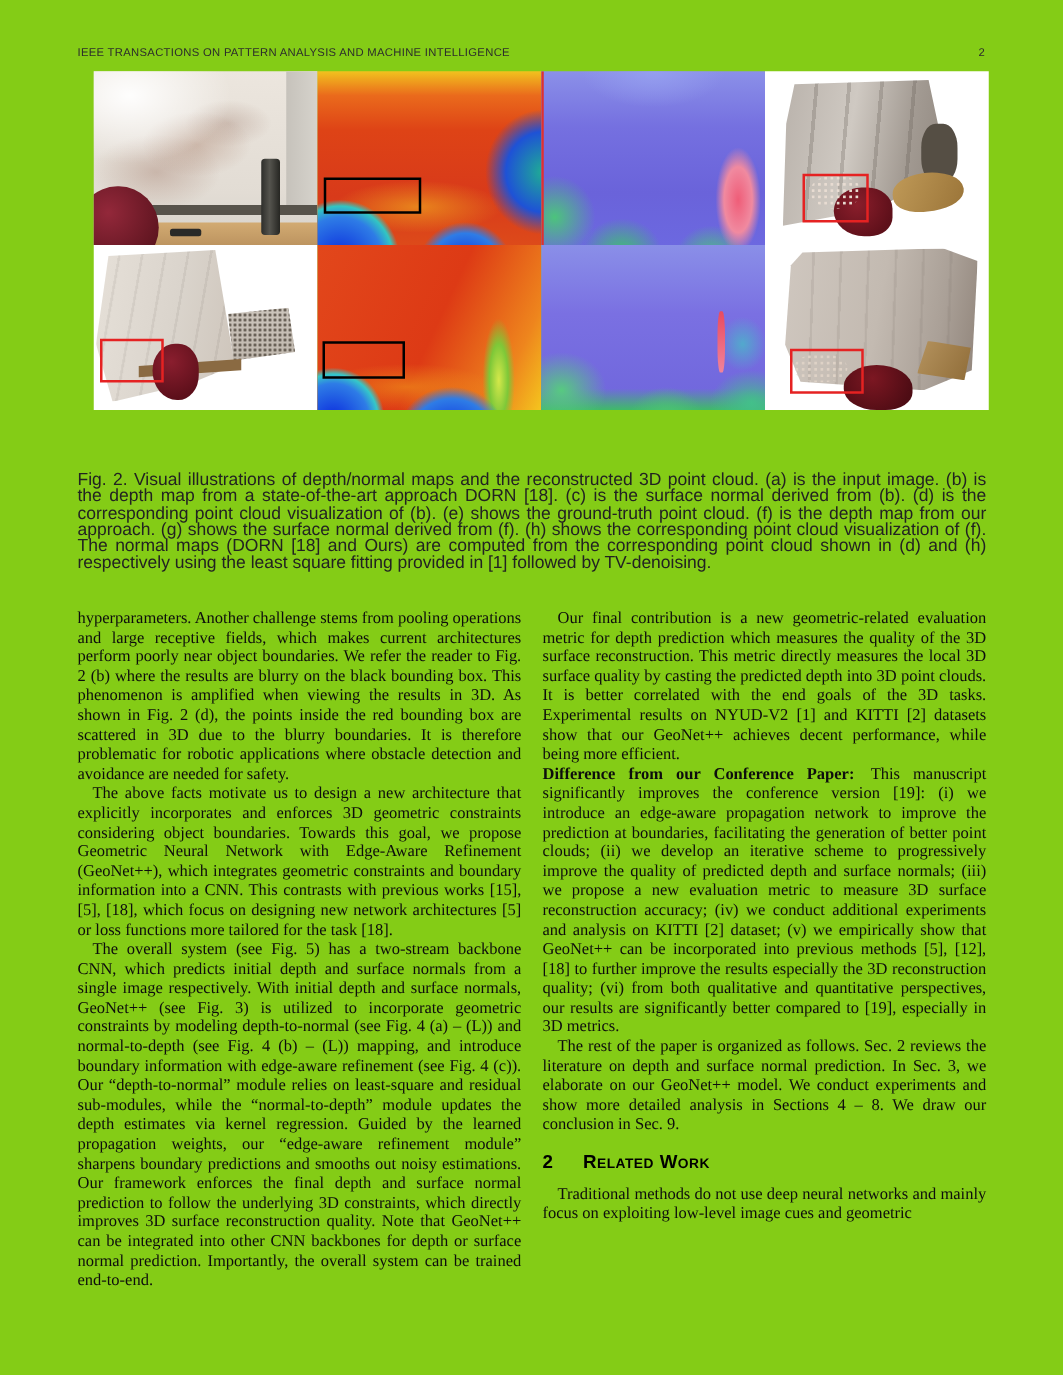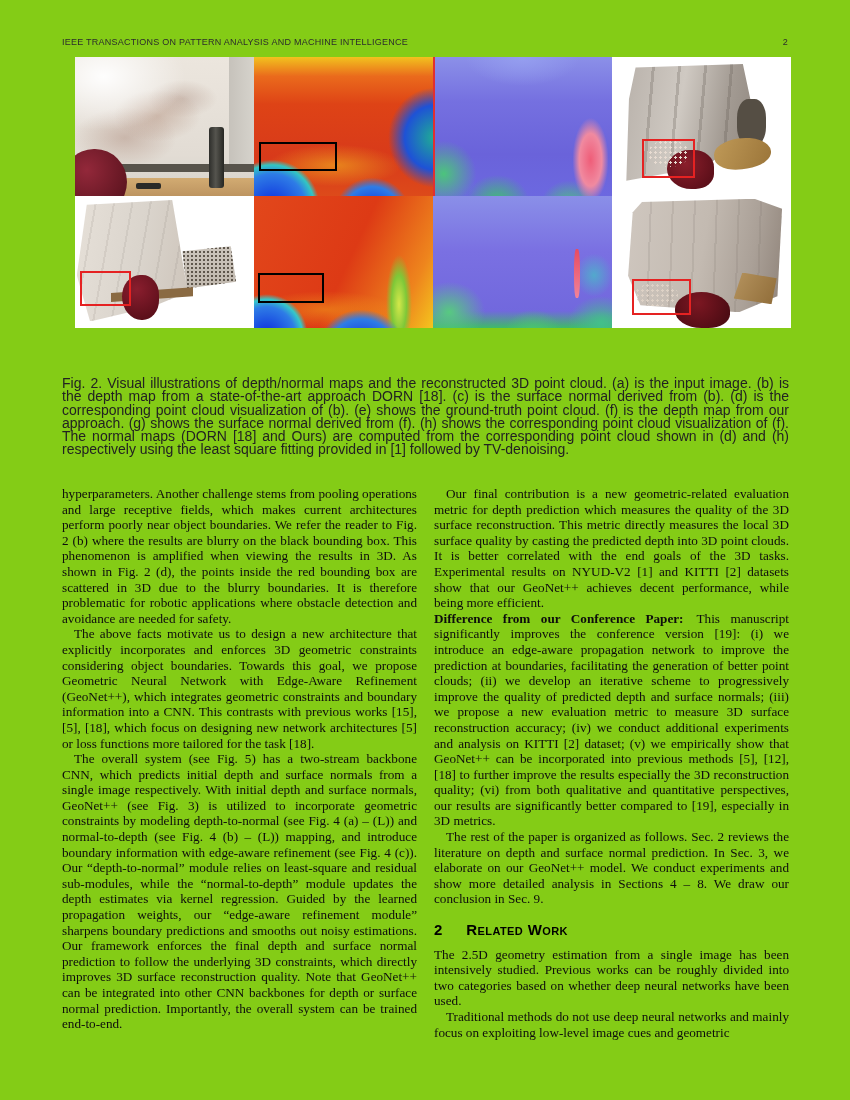--- a/index.html
+++ b/index.html
@@ -199,18 +199,17 @@
       <p>The overall system (see Fig. 5) has a two-stream backbone CNN, which predicts initial depth and surface normals from a single image respectively. With initial depth and surface normals, GeoNet++ (see Fig. 3) is utilized to incorporate geometric constraints by modeling depth-to-normal (see Fig. 4 (a) – (L)) and normal-to-depth (see Fig. 4 (b) – (L)) mapping, and introduce boundary information with edge-aware refinement (see Fig. 4 (c)). Our “depth-to-normal” module relies on least-square and residual sub-modules, while the “normal-to-depth” module updates the depth estimates via kernel regression. Guided by the learned propagation weights, our “edge-aware refinement module” sharpens boundary predictions and smooths out noisy estimations. Our framework enforces the final depth and surface normal prediction to follow the underlying 3D constraints, which directly improves 3D surface reconstruction quality. Note that GeoNet++ can be integrated into other CNN backbones for depth or surface normal prediction. Importantly, the overall system can be trained end-to-end.</p>
     </div>
     <div class="col">
       <p>Our final contribution is a new geometric-related evaluation metric for depth prediction which measures the quality of the 3D surface reconstruction. This metric directly measures the local 3D surface quality by casting the predicted depth into 3D point clouds. It is better correlated with the end goals of the 3D tasks. Experimental results on NYUD-V2 [1] and KITTI [2] datasets show that our GeoNet++ achieves decent performance, while being more efficient.</p>
       <p class="noindent"><b class="runin">Difference from our Conference Paper:</b><span>This manuscript significantly improves the conference version [19]: (i) we introduce an edge-aware propagation network to improve the prediction at boundaries, facilitating the generation of better point clouds; (ii) we develop an iterative scheme to progressively improve the quality of predicted depth and surface normals; (iii) we propose a new evaluation metric to measure 3D surface reconstruction accuracy; (iv) we conduct additional experiments and analysis on KITTI [2] dataset; (v) we empirically show that GeoNet++ can be incorporated into previous methods [5], [12], [18] to further improve the results especially the 3D reconstruction quality; (vi) from both qualitative and quantitative perspectives, our results are significantly better compared to [19], especially in 3D metrics.</span></p>
       <p>The rest of the paper is organized as follows. Sec. 2 reviews the literature on depth and surface normal prediction. In Sec. 3, we elaborate on our GeoNet++ model. We conduct experiments and show more detailed analysis in Sections 4 – 8. We draw our conclusion in Sec. 9.</p>
       <h2 class="section">
         <span class="sec-num">2</span>
         <span class="sec-title">Related Work</span>
       </h2>
-      <p class="noindent">The 2.5D geometry estimation from a single image has been intensively studied. Previous works can be roughly divided into two categories based on whether deep neural networks have been used.</p>
       <p>Traditional methods do not use deep neural networks and mainly focus on exploiting low-level image cues and geometric</p>
     </div>
   </div>
 
 </div>
 
 </body></html>

